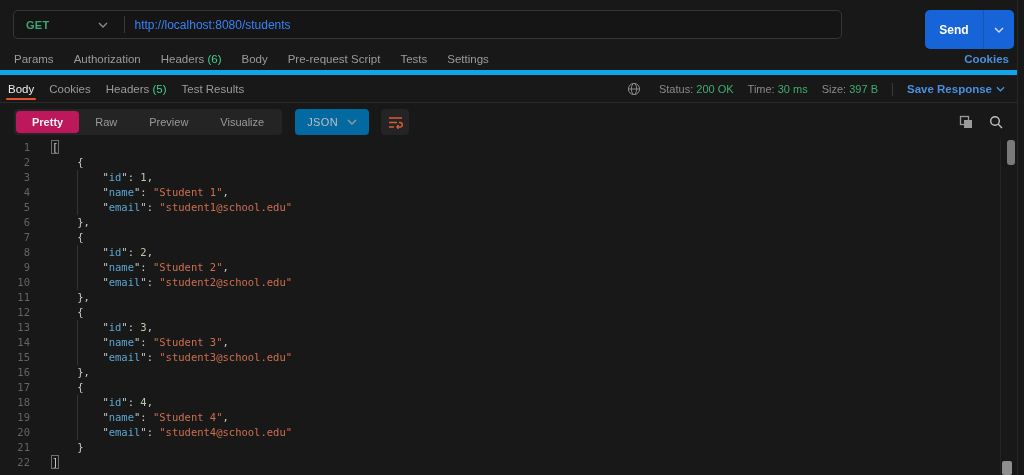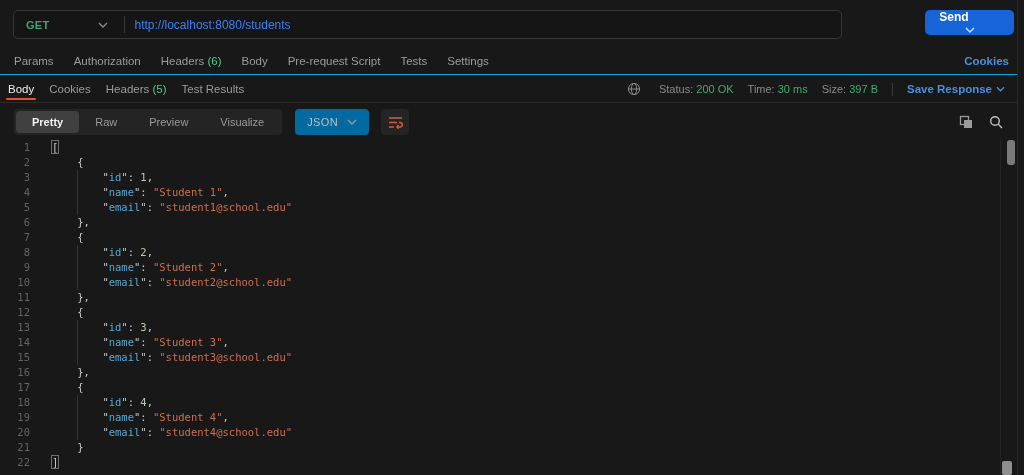--- a/index.html
+++ b/index.html
@@ -10,30 +10,30 @@
 
   
   .url-row { position:absolute; top:0; left:0; right:0; height:48px; }
   .url-box { position:absolute; left:13px; top:10px; width:829px; height:29px;
              border:1px solid #363636; border-radius:5px; background:#151515;
              display:flex; align-items:center;text-align:center; }
   .method { color:#3fa56f; font-weight:bold; font-size:11px; letter-spacing:.3px; padding:0 0 0 12px; }
   .method-chevron { margin-left:48px; }
   .url-divider { width:1px; height:17px; background:#3a3a3a; margin-left:16px; }
   .url-text { color:#3b82f6; font-size:12px; margin-left:10px; white-space:nowrap; }
-  .send-btn { position:absolute; left:925px; top:10px; width:89px; height:25px;
-              border-radius:5px; background:#1764d9; display:flex; overflow:hidden;flex-direction:column; }
+  .send-btn { position:absolute; left:925px; top:10px; width:89px; height:39px;
+              border-radius:5px; background:#1764d9; display:flex; overflow:hidden; }
   .send-main { width:58px; display:flex; align-items:center; justify-content:center;
                color:#ffffff; font-weight:bold; font-size:12px; cursor:pointer; }
   .send-sep { width:1px; background:#1156b9; margin:0; }
   .send-caret { flex:1; display:flex; align-items:center; justify-content:center; cursor:pointer; }
 
   
   .req-tabs { position:absolute; top:48px; left:0; right:7px; height:27px;
-              border-bottom:1px solid #0ea5e9; display:flex; align-items:center; }
+              border-bottom:5px solid #0ea5e9; display:flex; align-items:center; }
   .req-tab { color:#9b9b9b; font-size:11.5px; margin-left:20px; cursor:pointer; white-space:nowrap; }
   .req-tab:first-child { margin-left:14px; }
   .tab-count { color:#49cc90; }
   .cookies-link { margin-left:auto; margin-right:8px; color:#4b8fde; font-size:11.5px; font-weight:bold; cursor:pointer; }
 
   
   .resp-header { position:absolute; top:76px; left:0; right:7px; height:27px;
                  border-bottom:1px solid #2b2b2b; display:flex; align-items:center; }
   .resp-tab { position:relative; color:#9b9b9b; font-size:11.5px; margin-left:15px; cursor:pointer;
               height:100%; display:flex; align-items:center; white-space:nowrap; }
@@ -47,21 +47,21 @@
   .meta-divider { width:1px; height:13px; background:#3a3a3a; }
   .save-response { color:#4b8fde; font-size:11.5px; font-weight:bold; display:flex; align-items:center; gap:4px; cursor:pointer; }
 
   
   .resp-controls { position:absolute; top:108px; left:0; right:7px; height:28px;
                    display:flex; align-items:center; }
   .segmented { margin-left:14px; background:#242424; border-radius:4px; height:26px;
                display:flex; align-items:center; padding:0 2px; }
   .seg-item { color:#9a9a9a; font-size:11px; padding:0 16px; height:22px; display:flex;
               align-items:center; border-radius:4px; cursor:pointer; }
-  .seg-item.selected { background:#404040; color:#f2f2f2; font-weight:bold; }
+  .seg-item.selected { background:#be185d; color:#f2f2f2; font-weight:bold; }
   .lang-select { margin-left:13px; background:#0369a1; border-radius:4px; height:26px;
                  display:flex; align-items:center; gap:9px; padding:0 12px; cursor:pointer; }
   .lang-label { color:#bfbfbf; font-size:11px; letter-spacing:.4px; }
   .wrap-btn { margin-left:12px; background:#242424; border-radius:4px; height:26px; width:28px;
               display:flex; align-items:center; justify-content:center; cursor:pointer; }
   .code-actions { margin-left:auto; display:flex; align-items:center; gap:8px; margin-right:10px; }
   .icon-btn { width:22px; height:22px; display:flex; align-items:center; justify-content:center; cursor:pointer; }
 
   
   .code-area { position:absolute; top:140px; left:0; right:0; bottom:0;

